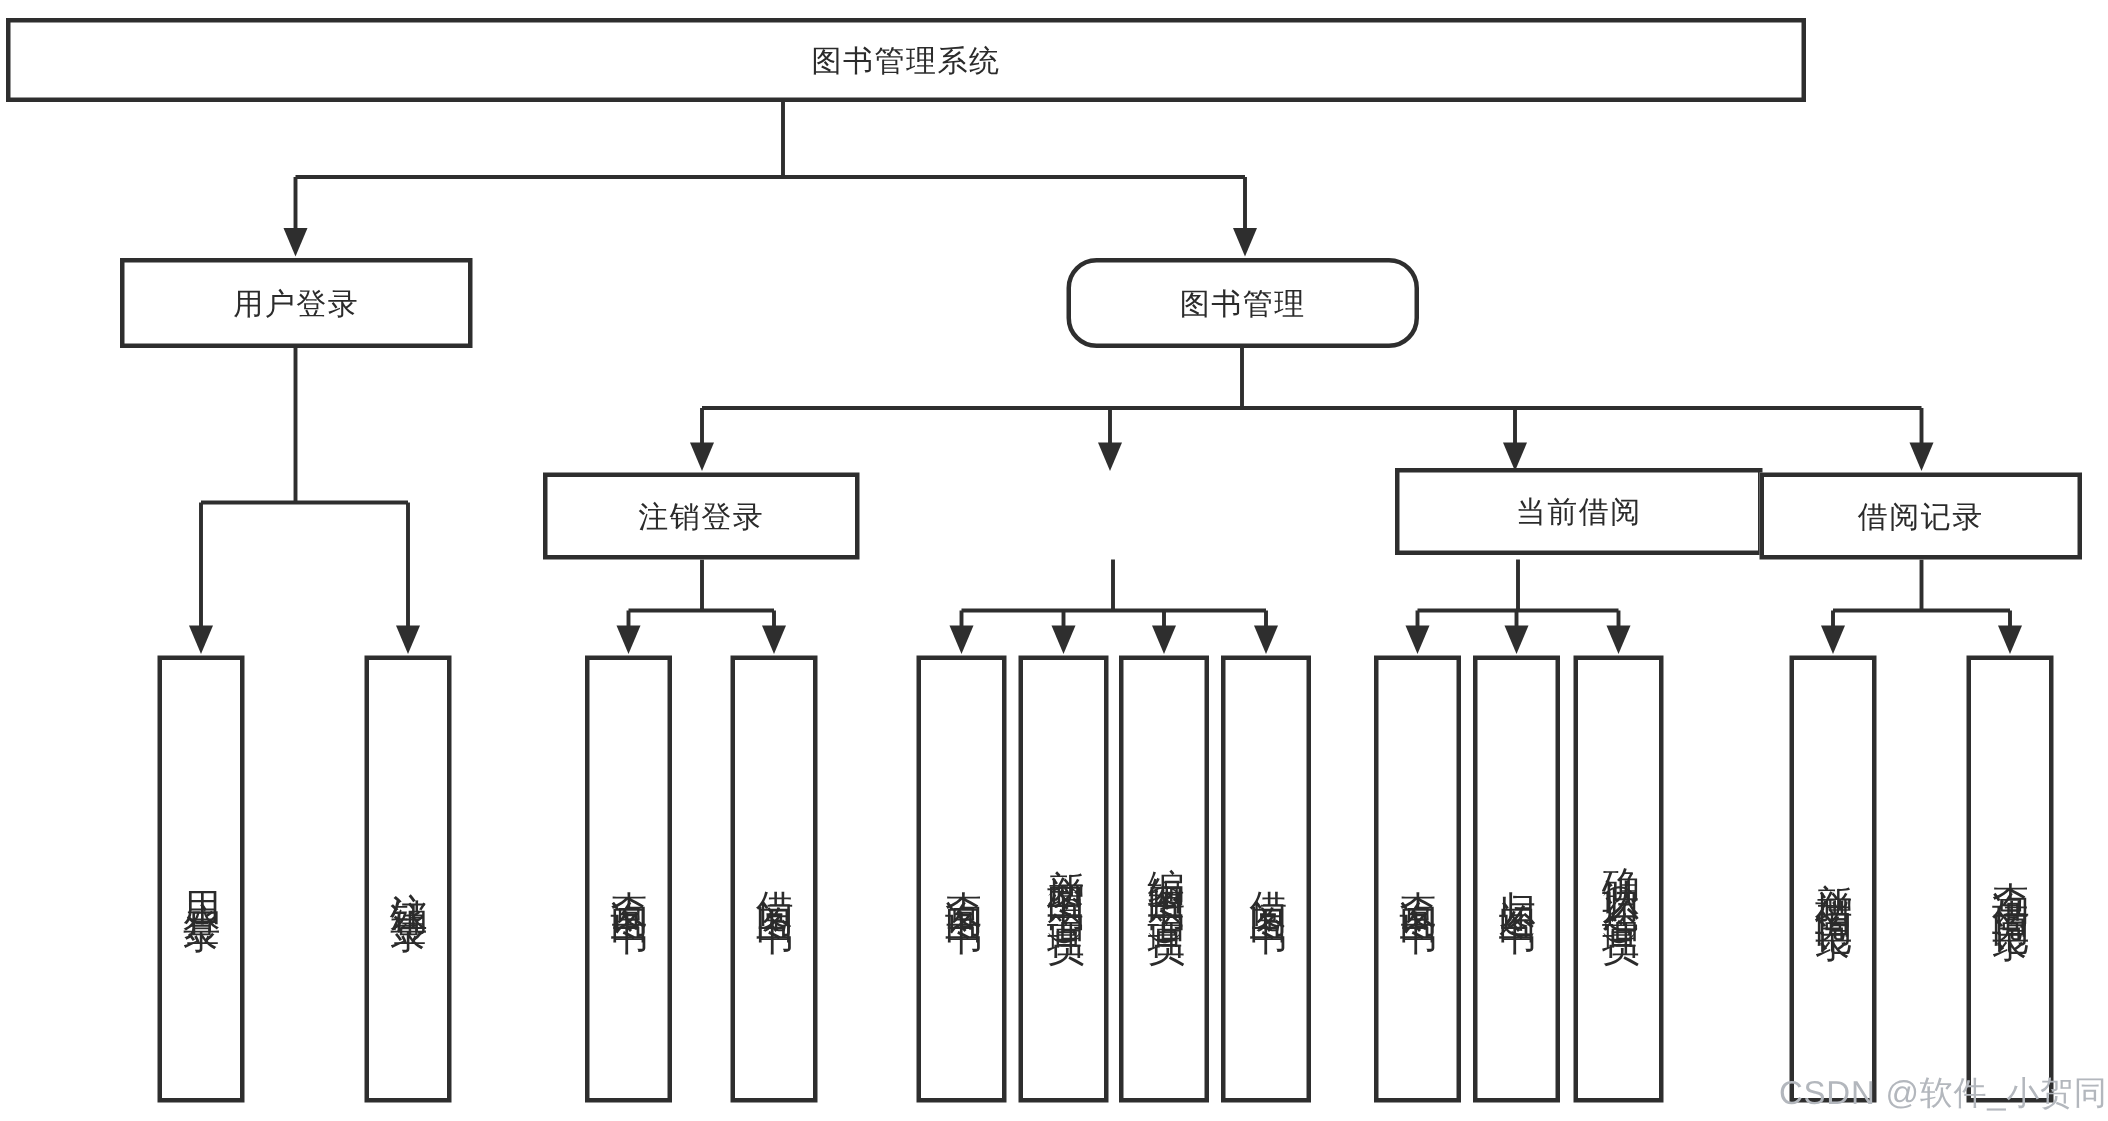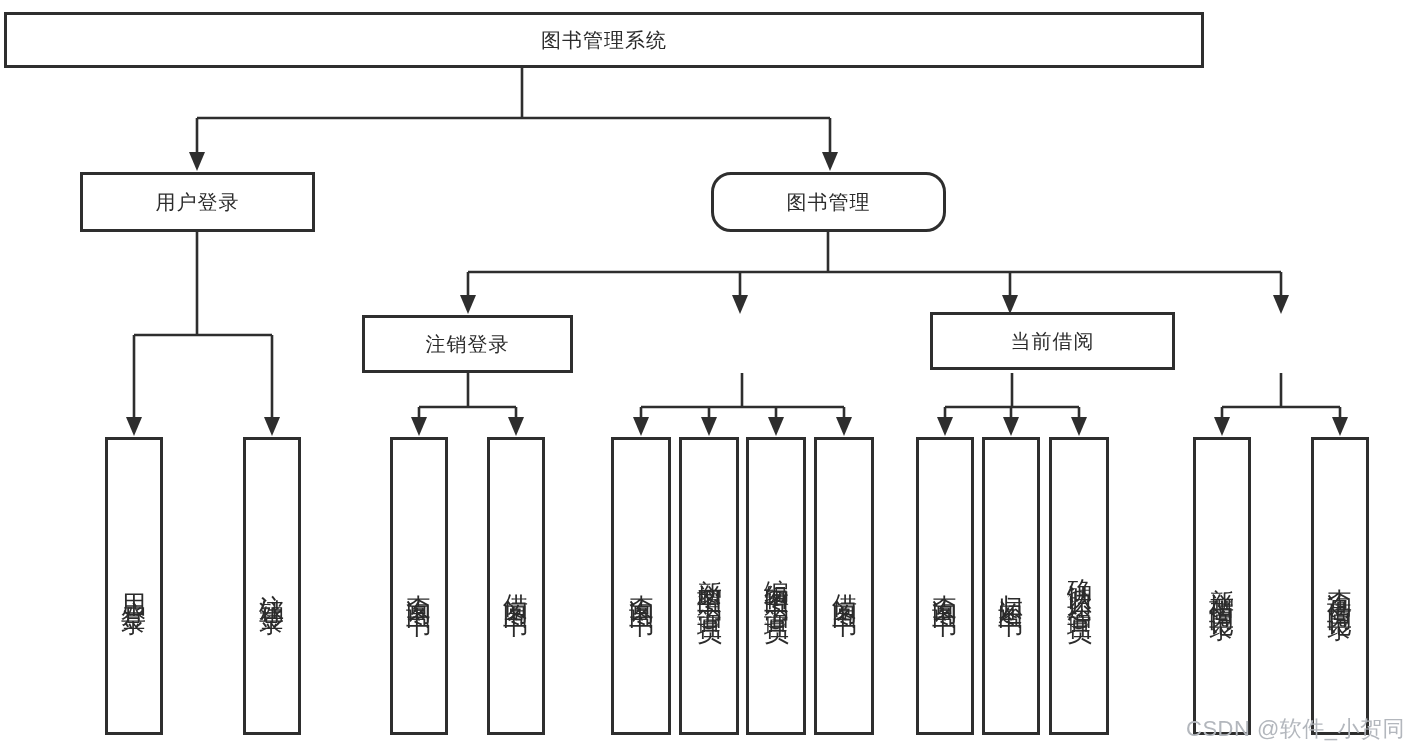--- a/index.html
+++ b/index.html
@@ -94,20 +94,21 @@
     </g>
   </svg>
 
   <div class="node n-root">图书管理系统</div>
 
   <div class="node n-login">用户登录</div>
   <div class="node n-mgmt">图书管理</div>
 
   <div class="node n-newbook">注销登录</div>
   <div class="node n-current">当前借阅</div>
+  <div class="node n-record">借阅记录</div>
 
   <div class="node vnode v1">用户登录</div>
   <div class="node vnode v2">注销登录</div>
 
   <div class="node vnode v3">查询图书</div>
   <div class="node vnode v4">借阅图书</div>
 
   <div class="node vnode v5">查询图书</div>
   <div class="node vnode v6">新增图书（管理员）</div>
   <div class="node vnode v7">编辑图书（管理员）</div>

